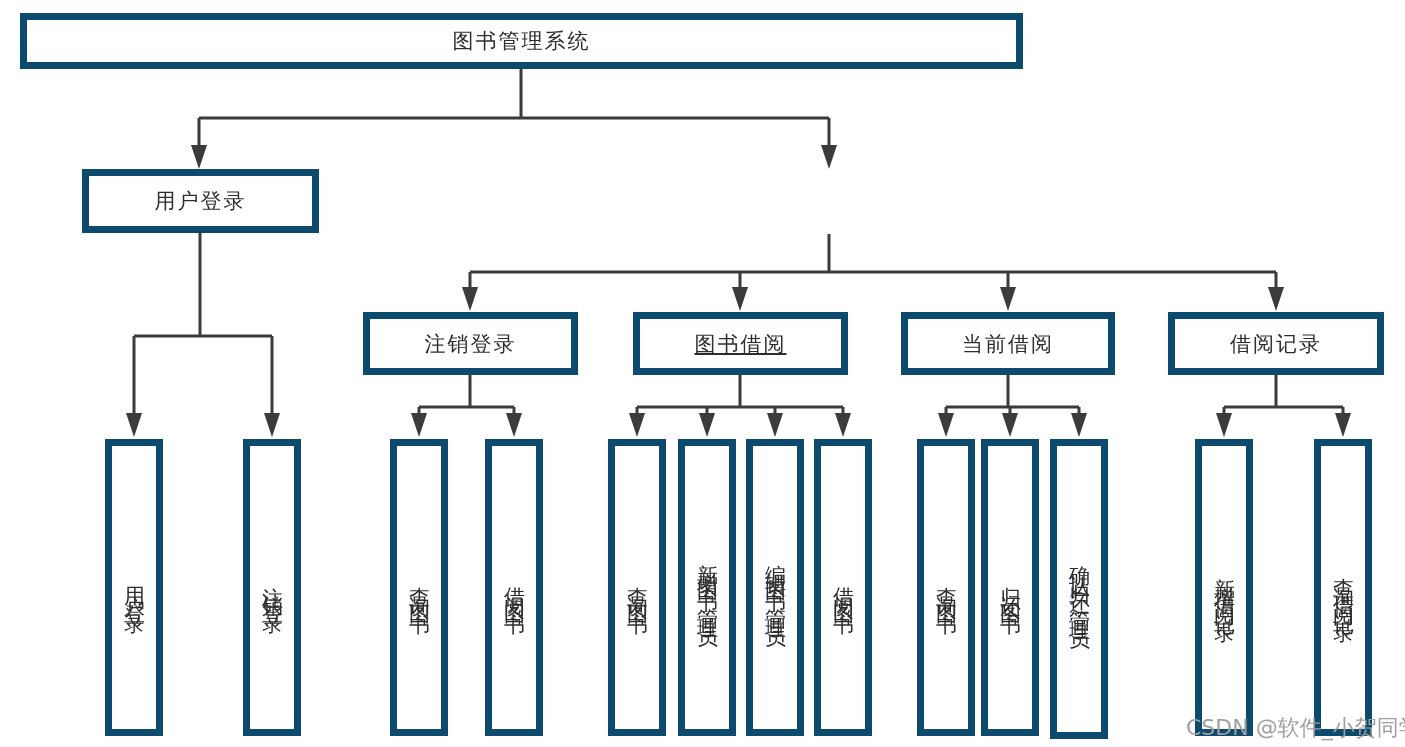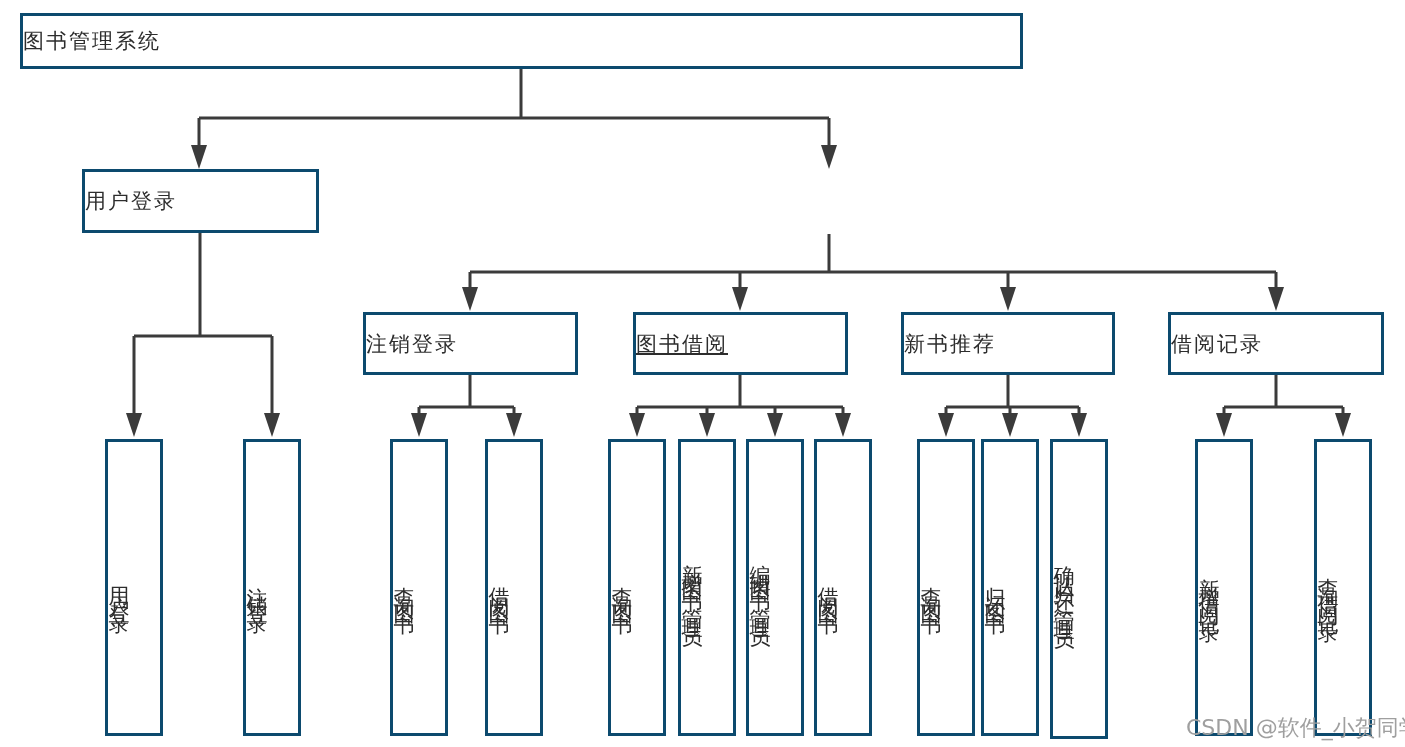--- a/index.html
+++ b/index.html
@@ -12,25 +12,25 @@
     overflow: hidden;
   }
   svg.wires {
     position: absolute;
     left: 0; top: 0;
     pointer-events: none;
   }
   .node {
     position: absolute;
     box-sizing: border-box;
-    border: 3px solid #0c4a6e;
+    border: 7px solid #0c4a6e;
     background: #ffffff;
     display: flex;
     align-items: center;
-    justify-content: flex-start;
+    justify-content: center;
     color: #2d2d2d;
     z-index: 2;
   }
   .node.h span {
     font-size: 21px;
     letter-spacing: 2px;
     white-space: nowrap;
   }
   .node.v span {
     writing-mode: vertical-rl;
@@ -102,21 +102,21 @@
     <span>用户登录</span>
   </div>
 
   <div class="node h" style="left:363px; top:312px; width:215px; height:63px;">
     <span>注销登录</span>
   </div>
   <div class="node h" style="left:633px; top:312px; width:215px; height:63px;text-decoration:underline;">
     <span>图书借阅</span>
   </div>
   <div class="node h" style="left:901px; top:312px; width:214px; height:63px;">
-    <span>新书推荐</span>
+    <span>当前借阅</span>
   </div>
   <div class="node h" style="left:1168px; top:312px; width:216px; height:63px;">
     <span>借阅记录</span>
   </div>
 
   <div class="node v" style="left:105px; top:439px; width:58px; height:297px;">
     <span>用户登录</span>
   </div>
   <div class="node v" style="left:243px; top:439px; width:58px; height:297px;">
     <span>注销登录</span>

